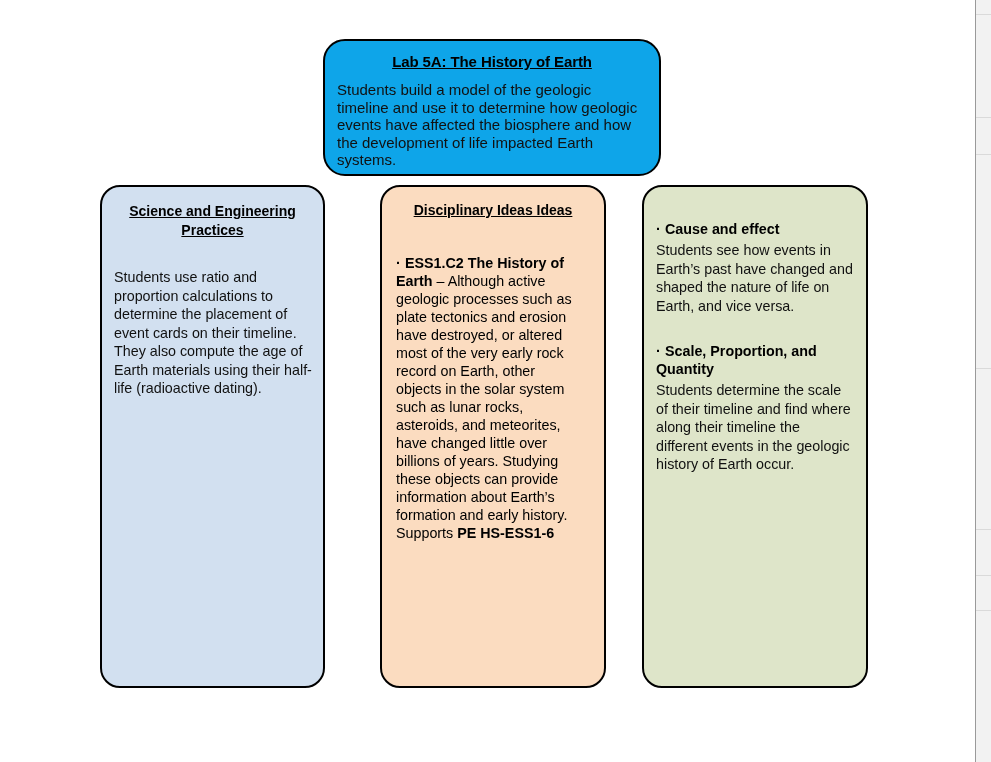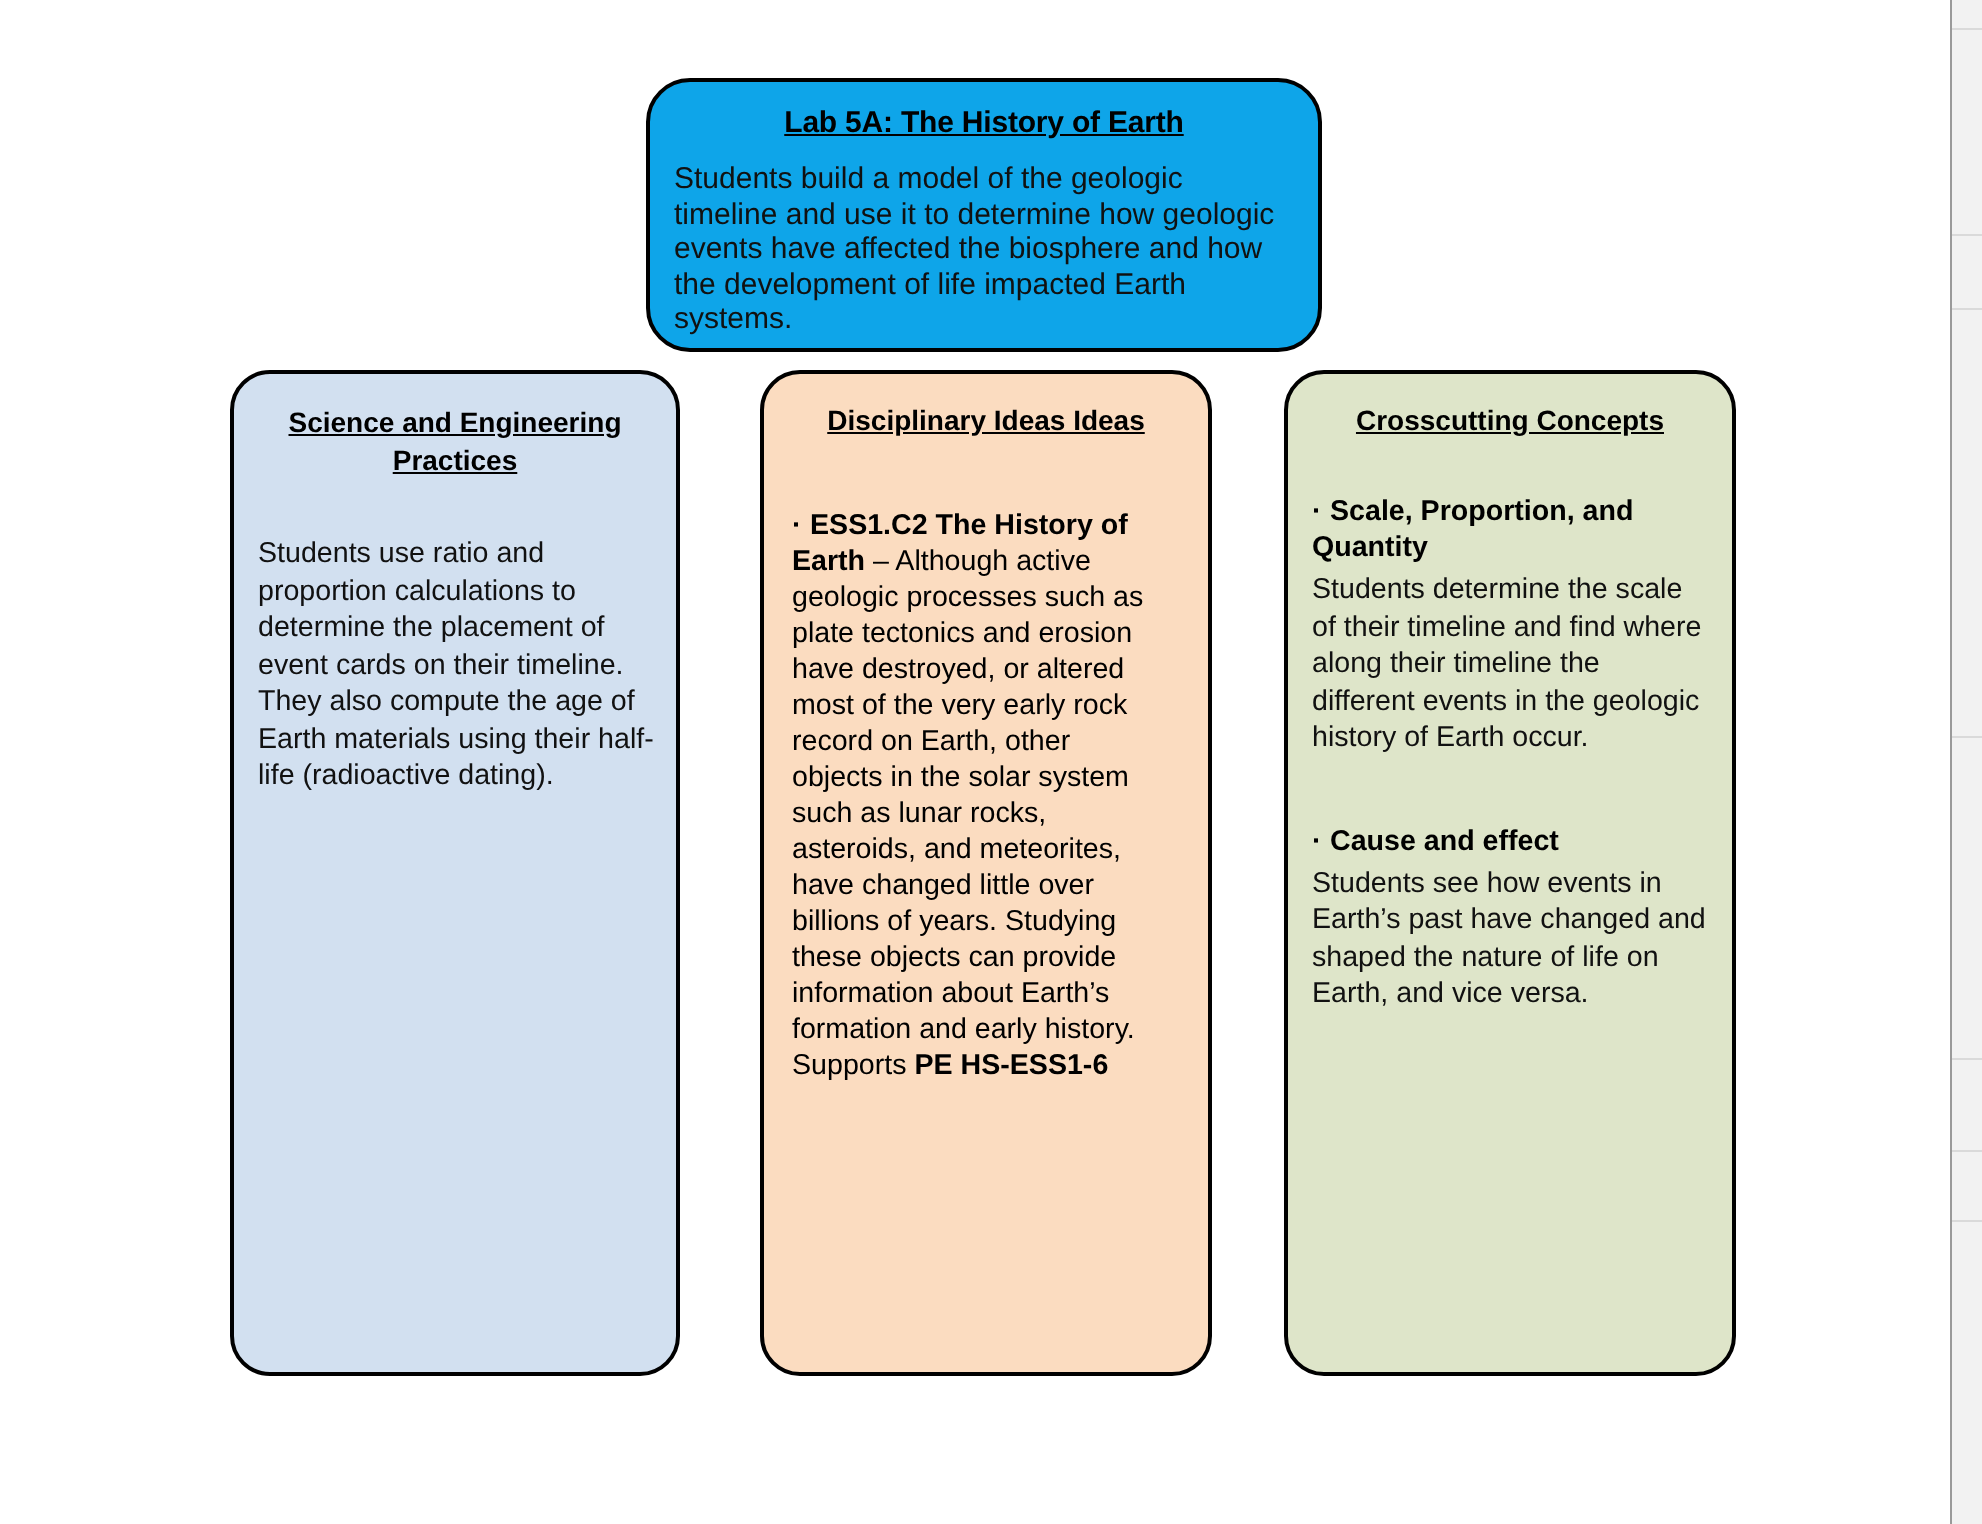--- a/index.html
+++ b/index.html
@@ -74,21 +74,21 @@
   
   .column {
     position: absolute;
     top: 185px;
     height: 503px;
     border: 2px solid #000000;
     border-radius: 20px;
     box-sizing: border-box;
     overflow: hidden;
   }
-  #col-sep  { left: 115px;  width: 225px; background: #d2e0f0; }
+  #col-sep  { left: 100px;  width: 225px; background: #d2e0f0; }
   #col-dci  { left: 380px;  width: 226px; background: #fbdcc0; }
   #col-ccc  { left: 642px;  width: 226px; background: #dee5c9; }
 
   .col-heading {
     text-align: center;
     font-size: 14px;
     font-weight: bold;
     color: #000;
     text-decoration: underline;
     line-height: 19px;
@@ -156,30 +156,29 @@
 
   <div class="column" id="col-dci">
     <div class="col-heading">Disciplinary Ideas Ideas</div>
 
     <div class="bullet-block blk1">
       <div class="bullet-line"><span class="bullet-dot">·</span><span class="inline-bold">ESS1.C2 The History of Earth</span><span class="inline-normal"> – Although active geologic processes such as plate tectonics and erosion have destroyed, or altered most of the very early rock record on Earth, other objects in the solar system such as lunar rocks, asteroids, and meteorites, have changed little over billions of years. Studying these objects can provide information about Earth’s formation and early history.  Supports </span><span class="inline-bold">PE HS-ESS1-6</span></div>
     </div>
   </div>
 
   <div class="column" id="col-ccc">
-    <div class="col-heading">Crosscutting Concepts</div>
+
+    <div class="bullet-block blk1">
+      <div class="bullet-line"><span class="bullet-dot">·</span><span>Cause and effect</span></div>
+      <div class="bullet-body">Students see how events in Earth’s past have changed and shaped the nature of life on Earth, and vice versa.</div>
+    </div>
 
     <div class="bullet-block blk2">
       <div class="bullet-line"><span class="bullet-dot">·</span><span>Scale, Proportion, and Quantity</span></div>
       <div class="bullet-body">Students determine the scale of their timeline and find where along their timeline the different events in the geologic history of Earth occur.</div>
-    </div>
-
-    <div class="bullet-block blk1">
-      <div class="bullet-line"><span class="bullet-dot">·</span><span>Cause and effect</span></div>
-      <div class="bullet-body">Students see how events in Earth’s past have changed and shaped the nature of life on Earth, and vice versa.</div>
     </div>
   </div>
 
 </div>
 
 <div id="right-rail">
   <div class="rail-tick" style="top:14px;"></div>
   <div class="rail-tick" style="top:117px;"></div>
   <div class="rail-tick" style="top:154px;"></div>
   <div class="rail-tick" style="top:368px;"></div>

